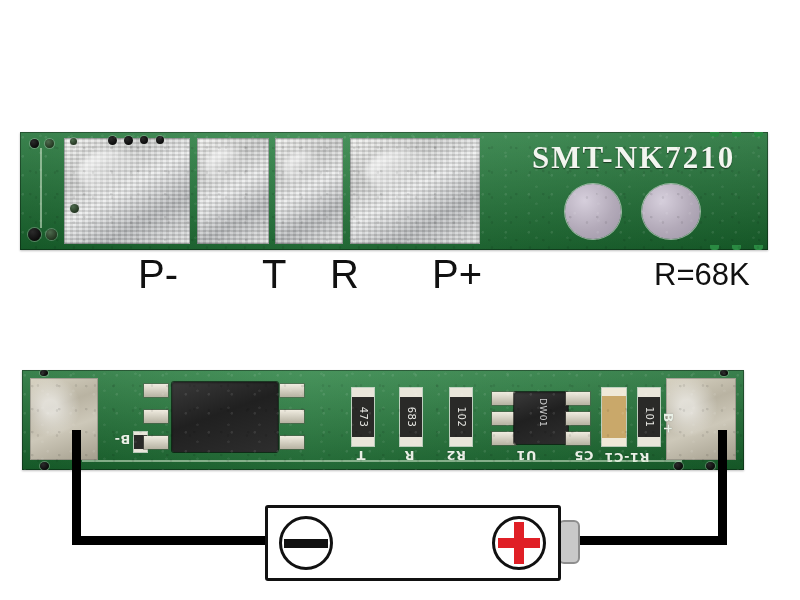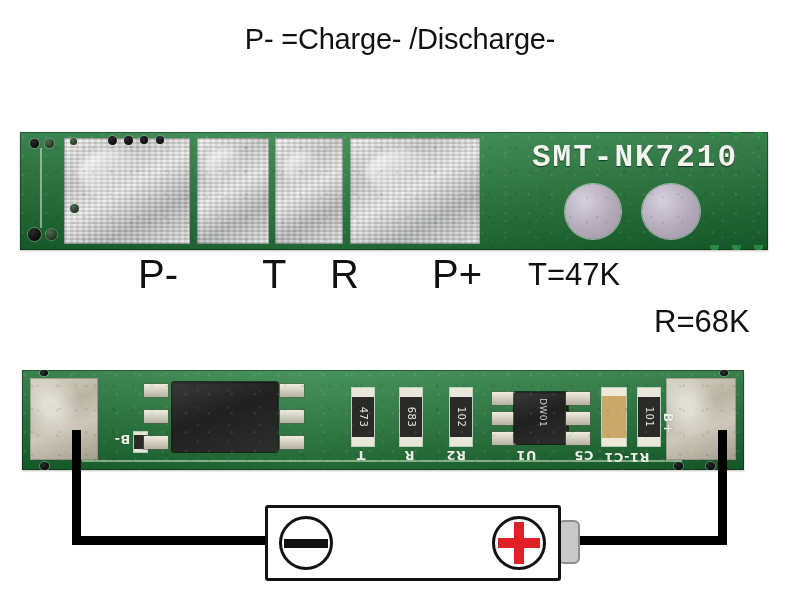--- a/index.html
+++ b/index.html
@@ -71,35 +71,35 @@
   .via.pale{background:radial-gradient(circle at 35% 30%,#4e6b4e,#22331f 75%);}
   .round-pad{
     position:absolute;border-radius:50%;
     background:radial-gradient(circle at 35% 30%,#d6cfdc 0%,#b3aab9 55%,#9d95a6 100%);
     box-shadow:0 0 0 1px rgba(245,245,245,.55);
   }
   #board-part-number{
     position:absolute;left:512px;top:8px;
     font-size:31px;letter-spacing:2px;font-weight:700;
     color:#f2f5ef;text-shadow:0 1px 1px rgba(0,0,0,.55);
-    font-family:Liberation Mono, monospace;white-space:pre;
+    font-family:Liberation Serif, serif;white-space:pre;
   }
   .edge-notch{position:absolute;width:9px;height:5px;background:#2a8a42;border-radius:0 0 3px 3px;}
 
   
   .terminal-labels{position:absolute;left:0;top:252px;width:800px;height:42px;}
   .terminal-labels span{
     position:absolute;color:#111;white-space:pre;font-weight:400;
   }
   #label-pminus{left:138px;top:0;font-size:40px;}
   #label-t{left:262px;top:0;font-size:40px;}
   #label-r{left:330px;top:0;font-size:40px;}
   #label-pplus{left:432px;top:0;font-size:40px;}
   #label-t-value{left:528px;top:5px;font-size:31px;}
-  #label-r-value{left:654px;top:5px;font-size:31px;margin-top:47px;}
+  #label-r-value{left:654px;top:5px;font-size:31px;}
 
   
   #bottom-board{left:22px;top:370px;width:722px;height:100px;}
   .bigpad{
     position:absolute;top:8px;height:82px;
     background:
       radial-gradient(circle at 30% 35%, rgba(255,255,255,.55) 0 10%, transparent 42%),
       linear-gradient(160deg,#d8d3c3 0%,#b9b3a2 35%,#cdc8b9 60%,#a39d8c 100%);
     box-shadow:0 0 0 1px rgba(120,120,110,.5) inset;
   }
@@ -169,21 +169,20 @@
   #terminal-positive .ch,#terminal-positive .cv{position:absolute;background:#e01f26;}
   #terminal-positive .ch{left:3px;top:19px;width:42px;height:10px;}
   #terminal-positive .cv{left:19px;top:3px;width:10px;height:42px;}
 </style>
 </head>
 <body>
 
 <div class="stage">
 
   <div class="legend">
-    <div class="line">P- =Charge- /Discharge-</div>
   </div>
 
   <div class="pcb" id="top-board">
 
     <div class="via" style="left:10px;top:7px;width:9px;height:9px;"></div>
     <div class="via pale" style="left:25px;top:7px;width:9px;height:9px;"></div>
     <div class="via" style="left:8px;top:96px;width:13px;height:13px;"></div>
     <div class="via pale" style="left:26px;top:97px;width:11px;height:11px;"></div>
     <div class="trace" style="left:20px;top:16px;width:2px;height:80px;"></div>
 
@@ -219,21 +218,20 @@
     <div class="edge-notch" style="left:690px;top:113px;"></div>
     <div class="edge-notch" style="left:712px;top:113px;"></div>
     <div class="edge-notch" style="left:734px;top:113px;"></div>
   </div>
 
   <div class="terminal-labels">
     <span id="label-pminus">P-</span>
     <span id="label-t">T</span>
     <span id="label-r">R</span>
     <span id="label-pplus">P+</span>
-    <span id="label-t-value">T=47K</span>
     <span id="label-r-value">R=68K</span>
   </div>
 
   <div class="pcb" id="bottom-board">
 
     <div class="bigpad" id="pad-bminus"></div>
     <div class="via" style="left:18px;top:0px;width:8px;height:6px;"></div>
     <div class="via" style="left:18px;top:92px;width:9px;height:8px;"></div>
     <div class="silk" style="left:92px;top:62px;">B-</div>
     <div class="smd" style="left:112px;top:62px;width:13px;height:20px;"></div>

